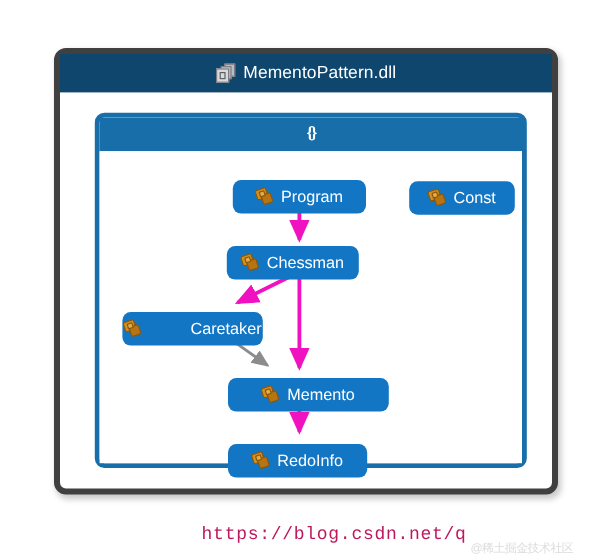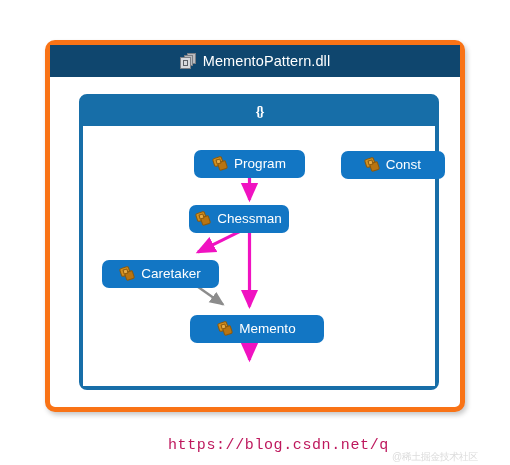--- a/index.html
+++ b/index.html
@@ -16,21 +16,21 @@
   }
 
   
   #assembly-container {
     position: absolute;
     left: 45px;
     top: 40px;
     width: 420px;
     height: 372px;
     background: #ffffff;
-    border: 5px solid #f97316;
+    border: 5px solid #404040;
     border-radius: 10px;
     box-sizing: border-box;
     box-shadow: 2px 3px 5px rgba(0,0,0,0.22);
   }
   #assembly-header {
     position: absolute;
     left: 0;
     top: 0;
     width: 100%;
     height: 32px;
@@ -243,55 +243,63 @@
 
       <div class="class-node" style="left: 111px; top: 24px; width: 111px; background: rgb(18, 118, 196);">
         <span class="class-icon">
           <span class="blob b1"></span>
             <span class="blob b2"></span>
             <span class="blob b3"></span>
         </span>
         <span class="node-label">Program</span>
       </div>
 
-      <div class="class-node" style="left: 258px; top: 25px; width: 104px; background: rgb(18, 118, 196);">
+      <div class="class-node" style="left: 258px; top: 25px; width: 88px; background: rgb(18, 118, 196);">
         <span class="class-icon">
           <span class="blob b1"></span>
             <span class="blob b2"></span>
             <span class="blob b3"></span>
         </span>
         <span class="node-label">Const</span>
       </div>
 
-      <div class="class-node" style="left: 106px; top: 79px; width: 100px; background: rgb(18, 118, 196);">
+      <div class="class-node" style="left: 106px; top: 79px; width: 110px; background: rgb(18, 118, 196);">
         <span class="class-icon">
           <span class="blob b1"></span>
             <span class="blob b2"></span>
             <span class="blob b3"></span>
         </span>
         <span class="node-label">Chessman</span>
       </div>
 
-      <div class="class-node" style="left: 19px; top: 134px; width: 117px; background: rgb(18, 118, 196);">
+      <div class="class-node" style="left: 19px; top: 134px; width: 117px; background: rgb(18, 118, 196); justify-content: space-between;">
         <span class="class-icon">
           <span class="blob b1"></span>
             <span class="blob b2"></span>
             <span class="blob b3"></span>
         </span>
         <span class="node-label">Caretaker</span>
       </div>
 
       <div class="class-node" style="left: 107px; top: 189px; width: 134px; background: rgb(18, 118, 196);">
         <span class="class-icon">
           <span class="blob b1"></span>
             <span class="blob b2"></span>
             <span class="blob b3"></span>
         </span>
         <span class="node-label">Memento</span>
       </div>
 
+      <div class="class-node" style="left: 107px; top: 244px; width: 116px; background: rgb(18, 118, 196);">
+        <span class="class-icon">
+          <span class="blob b1"></span>
+            <span class="blob b2"></span>
+            <span class="blob b3"></span>
+        </span>
+        <span class="node-label">RedoInfo</span>
+      </div>
 
     </div>
   </div>
 </div>
 
 <div id="watermark">https://blog.csdn.net/q</div>
 <div id="watermark-cn">@稀土掘金技术社区</div>
 
 </body></html>

